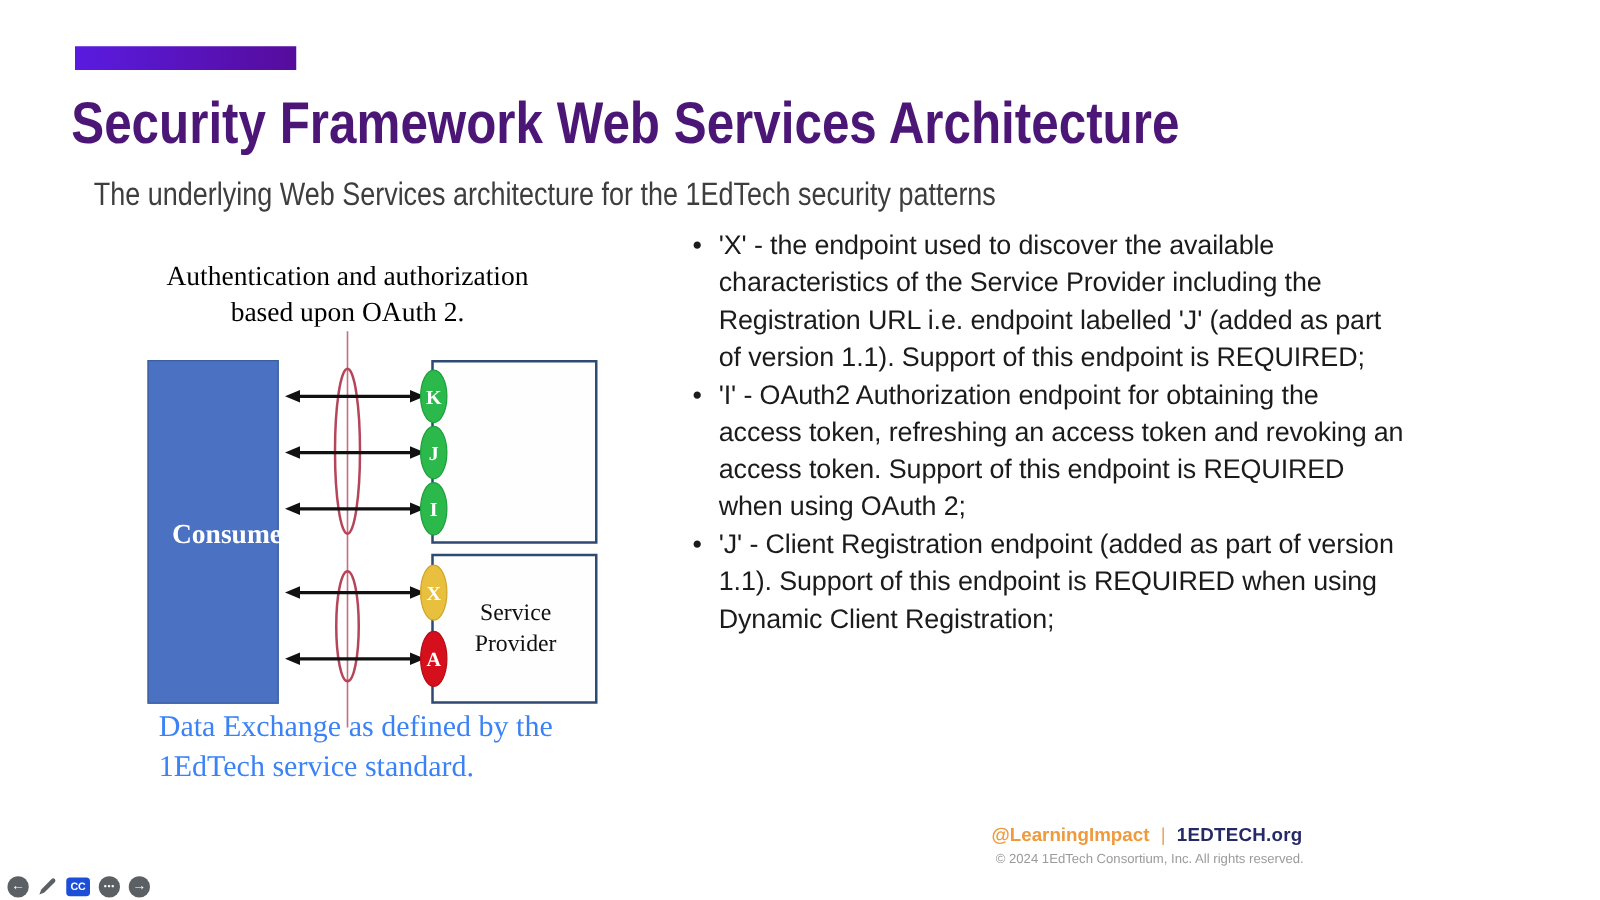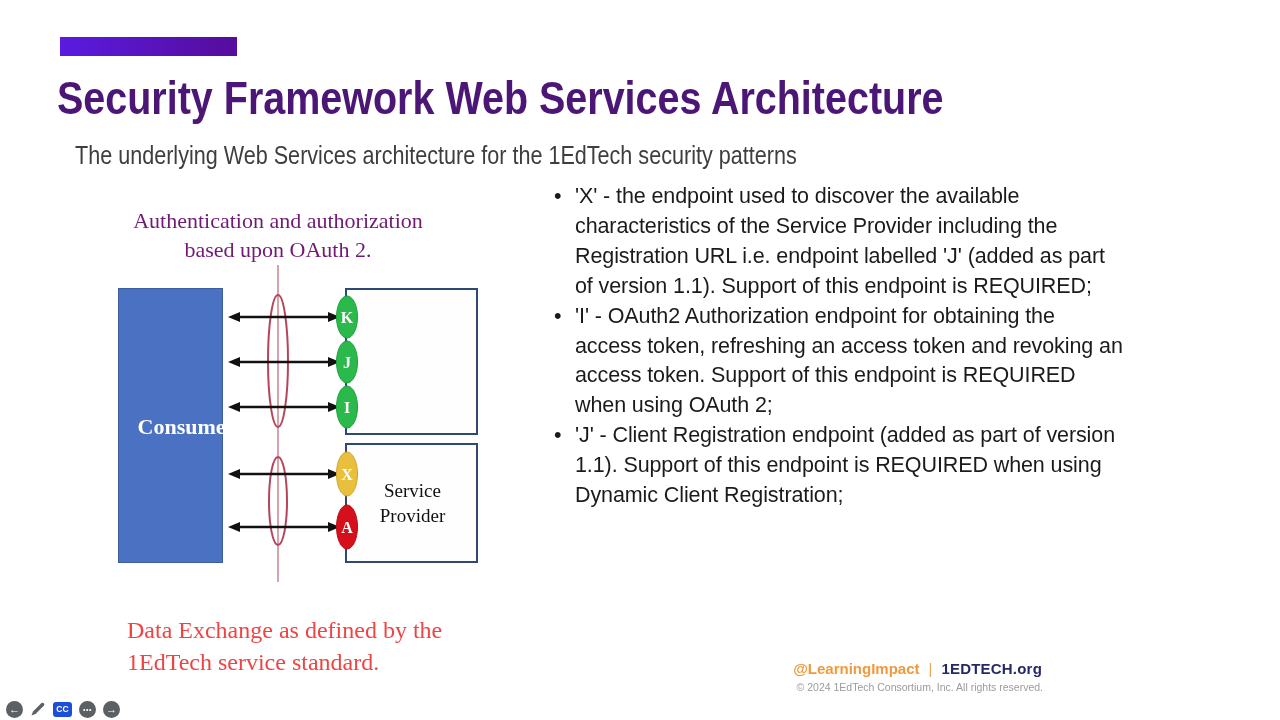--- a/index.html
+++ b/index.html
@@ -28,21 +28,21 @@
   .status-dot {
     position: absolute; left: 1267px; top: 4px; width: 7px; height: 7px;
     border-radius: 50%; background: #d9a33c;
   }
 
   
   .serif { font-family: "Liberation Serif", serif; }
   .cap-top {
     position: absolute; left: 90px; top: 206px; width: 376px;
     text-align: center; font-size: 22px; line-height: 29px;
-    color: #701a75; white-space: pre-line;
+    color: #000000; white-space: pre-line;
   }
   .consumer-box {
     position: absolute; left: 118px; top: 288px; width: 105px; height: 275px;
     background: #4a71c2; border: 1px solid #3c5e9e;
   }
   .consumer-label {
     position: absolute; left: 118px; top: 414px; width: 105px;
     text-align: center; font-size: 22px; font-weight: bold; color: #ffffff; margin-left: 16px;
   }
   .auth-box, .service-box {
@@ -51,22 +51,22 @@
   }
   .auth-box { top: 288px; height: 147px; }
   .service-box { top: 443px; height: 120px; }
   .auth-label, .service-label {
     position: absolute; left: 347px; width: 131px; text-align: center;
     font-size: 19px; line-height: 25px; color: #101010; white-space: pre-line;
   }
   .auth-label { top: 336px; }
   .service-label { top: 478px; }
   .cap-bottom {
-    position: absolute; left: 127px; top: 614px;
-    font-size: 24px; line-height: 32px; color: #ef4444; white-space: pre-line;
+    position: absolute; left: 127px; top: 566px;
+    font-size: 24px; line-height: 32px; color: #3b82f6; white-space: pre-line;
   }
   .overlay { position: absolute; left: 0; top: 180px; }
   .ep-letter {
     font-family: "Liberation Serif", serif; font-weight: bold;
     font-size: 16px; fill: #ffffff; text-anchor: middle;
   }
 
   
   .bullets { position: absolute; left: 551px; top: 182px; width: 715px; }
   .bullets ul { list-style: none; }

